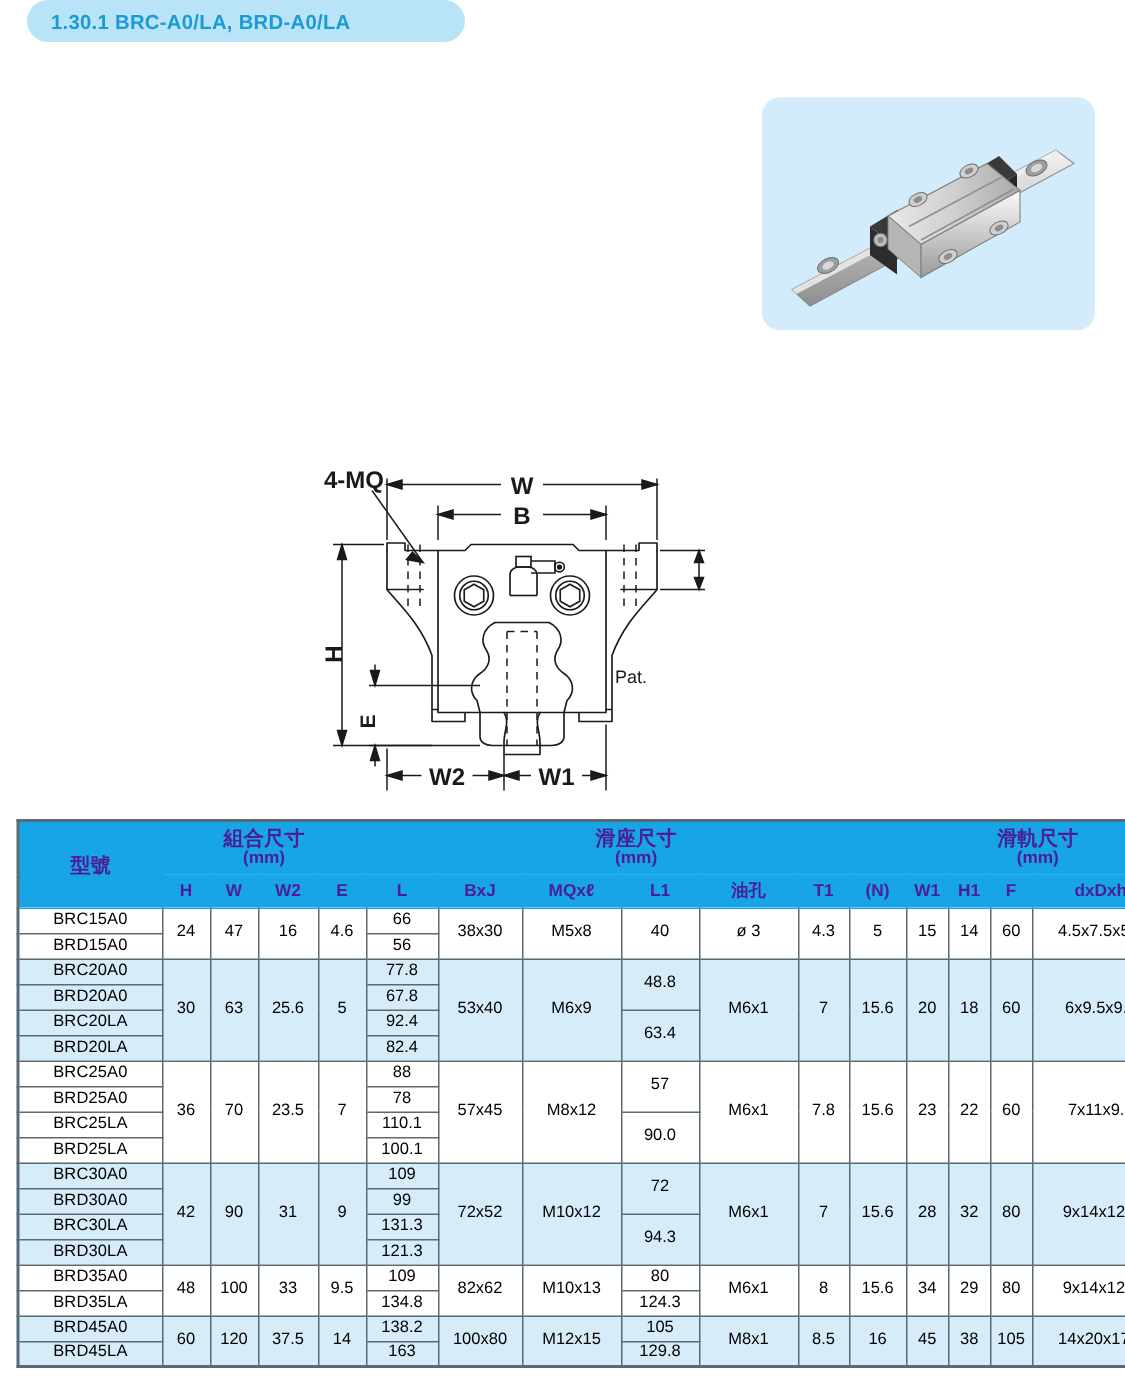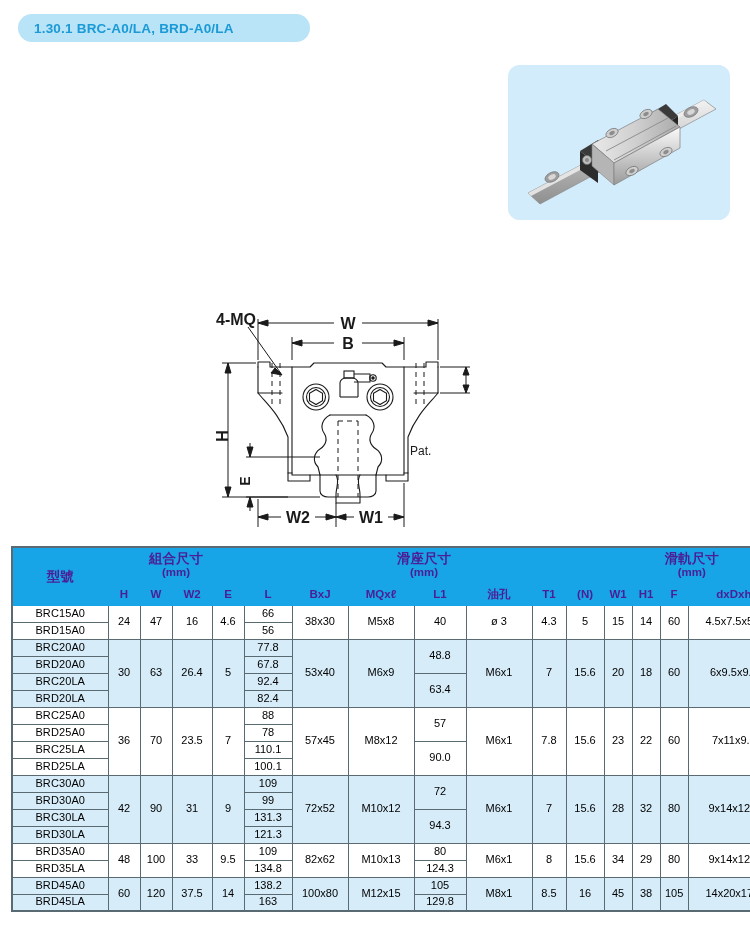--- a/index.html
+++ b/index.html
@@ -13,21 +13,21 @@
   }
   #page {
     position: relative;
     width: 750px; height: 927px;
     background: #fff;
   }
 
   
   .title-pill {
     position: absolute;
-    left: 18px; top: 14px;
+    left: 18px; top: 0;
     width: 292px; height: 28px;
     background: #b9e3f6;
     border-radius: 14px;
     display: flex;
     align-items: center;
     padding-left: 16px;
   }
   .title-pill span {
     color: #1a9ad6;
     font-size: 13.5px;
@@ -363,21 +363,21 @@
             <td class="small" rowspan="2">4.5x7.5x5.8</td>
           </tr>
           <tr class="plain">
             <td class="model">BRD15A0</td>
             <td class="val">56</td>
           </tr>
           <tr class="alt">
             <td class="model">BRC20A0</td>
             <td class="val" rowspan="4">30</td>
             <td class="val" rowspan="4">63</td>
-            <td class="val" rowspan="4">26.4</td>
+            <td class="val" rowspan="4">25.6</td>
             <td class="val" rowspan="4">5</td>
             <td class="val">77.8</td>
             <td class="val" rowspan="4">53x40</td>
             <td class="val" rowspan="4">M6x9</td>
             <td class="val" rowspan="2">48.8</td>
             <td class="small" rowspan="4">M6x1</td>
             <td class="val" rowspan="4">7</td>
             <td class="val" rowspan="4">15.6</td>
             <td class="val" rowspan="4">20</td>
             <td class="val" rowspan="4">18</td>

